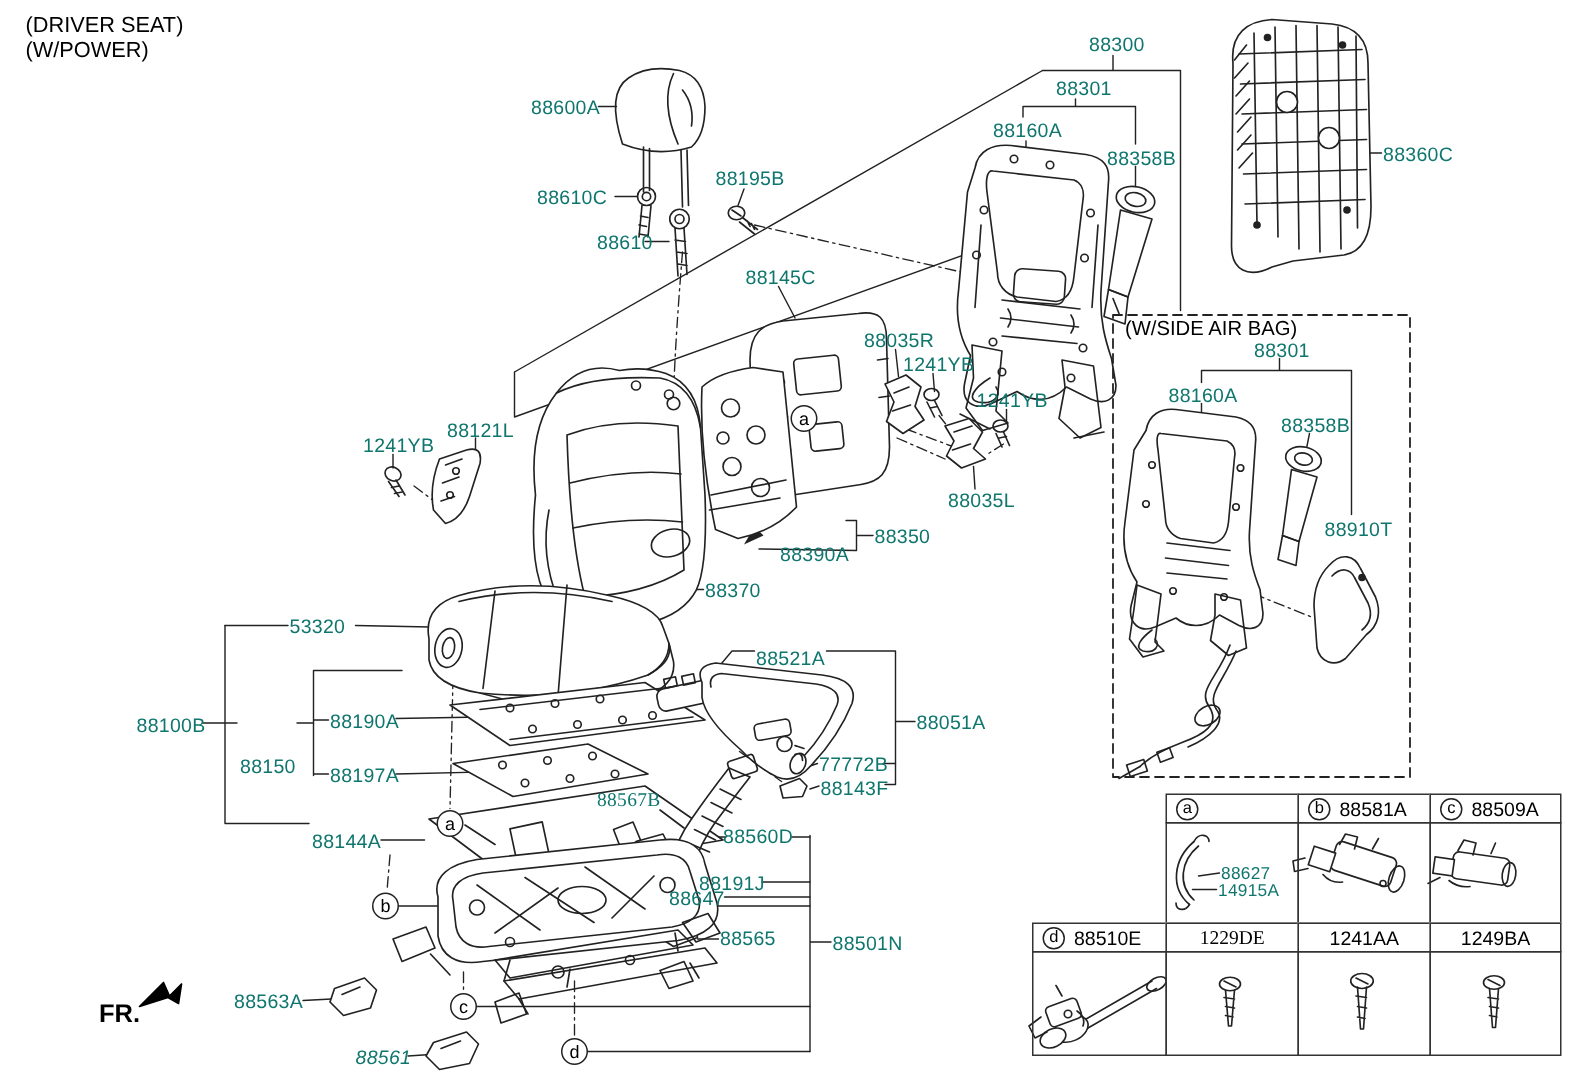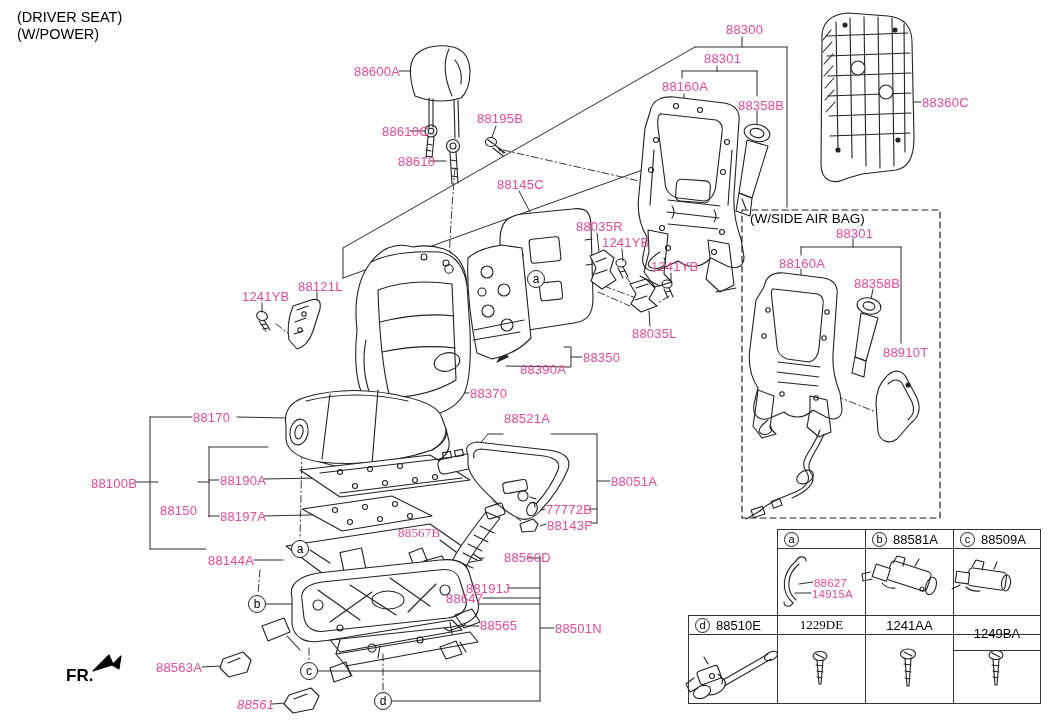--- a/index.html
+++ b/index.html
@@ -1,19 +1,19 @@
 <!DOCTYPE html>
 <html><head>
 <meta charset="utf-8">
 <style>
   html,body{margin:0;padding:0;background:#fff;}
   #stage{position:relative;width:1060px;height:727px;background:#ffffff;overflow:hidden;
          font-family:"Liberation Sans", sans-serif;color:#000;}
   #art{position:absolute;left:0;top:0;}
-  .plabel{position:absolute;font-size:13px;line-height:1.05;white-space:nowrap;color:#ec4899;
+  .plabel{position:absolute;font-size:13px;line-height:1.05;white-space:nowrap;color:#0f766e;
           letter-spacing:0.2px;}
   .plabel.small{font-size:11.5px;}
   .callout{position:absolute;width:18px;height:18px;border:1.4px solid #222;border-radius:50%;
            background:#fff;font-size:12px;display:flex;align-items:center;justify-content:center;
            box-sizing:border-box;}
   #title-block{position:absolute;left:17px;top:9px;font-size:14.5px;line-height:1.15;}
   #fr-label{position:absolute;left:66px;top:666px;font-size:17px;font-weight:bold;}
   #airbag-title{position:absolute;left:750px;top:211px;font-size:13.5px;}
   .tcell{position:absolute;border:1.3px solid #333;background:#fff;box-sizing:border-box;}
   .thead{display:flex;align-items:center;gap:6px;padding-left:6px;font-size:13px;}
@@ -431,44 +431,44 @@
   <div>(DRIVER SEAT)</div>
   <div>(W/POWER)</div>
 </div>
 
 <div id="airbag-title">(W/SIDE AIR BAG)</div>
 
 <div id="fr-label">FR.</div>
 
 <div id="labels-layer">
       <div class="plabel" style="left: 354px; top: 65px;">88600A</div>
-      <div class="plabel" style="left: 382px; top: 125px;">88610C</div>
+      <div class="plabel" style="left: 358px; top: 125px;">88610C</div>
       <div class="plabel" style="left: 477px; top: 112px; text-align: right;">88195B</div>
       <div class="plabel" style="left: 398px; top: 155px;">88610</div>
       <div class="plabel" style="left: 497px; top: 178px;">88145C</div>
       <div class="plabel" style="left: 576px; top: 220px;">88035R</div>
       <div class="plabel" style="left: 602px; top: 236px;">1241YB</div>
       <div class="plabel" style="left: 651px; top: 260px;">1241YB</div>
       <div class="plabel" style="left: 298px; top: 280px;">88121L</div>
       <div class="plabel" style="left: 242px; top: 290px;">1241YB</div>
       <div class="plabel" style="left: 632px; top: 327px;">88035L</div>
       <div class="plabel" style="left: 520px; top: 341px; margin-top: 22px;">88390A</div>
       <div class="plabel" style="left: 583px; top: 351px;">88350</div>
       <div class="plabel" style="left: 470px; top: 387px;">88370</div>
-      <div class="plabel" style="left: 193px; top: 411px;">88170</div>
+      <div class="plabel" style="left: 193px; top: 411px;">53320</div>
       <div class="plabel" style="left: 91px; top: 477px;">88100B</div>
       <div class="plabel" style="left: 160px; top: 476px; margin-top: 28px;">88150</div>
       <div class="plabel" style="left: 220px; top: 474px;">88190A</div>
       <div class="plabel" style="left: 220px; top: 510px;">88197A</div>
-      <div class="plabel" style="left: 504px; top: 412px;">88521A</div>
+      <div class="plabel" style="left: 504px; top: 432px;">88521A</div>
       <div class="plabel" style="left: 611px; top: 475px;">88051A</div>
       <div class="plabel" style="left: 546px; top: 503px;">77772B</div>
       <div class="plabel" style="left: 547px; top: 519px;">88143F</div>
       <div class="plabel" style="left: 398px; top: 526px; font-family: Liberation Serif, serif;">88567B</div>
-      <div class="plabel" style="left: 504px; top: 551px; text-align: center;">88560D</div>
+      <div class="plabel" style="left: 482px; top: 551px; text-align: center;">88560D</div>
       <div class="plabel" style="left: 208px; top: 554px;">88144A</div>
       <div class="plabel" style="left: 466px; top: 582px;">88191J</div>
       <div class="plabel" style="left: 446px; top: 592px;">88647</div>
       <div class="plabel" style="left: 480px; top: 619px;">88565</div>
       <div class="plabel" style="left: 555px; top: 622px;">88501N</div>
       <div class="plabel" style="left: 156px; top: 661px;">88563A</div>
       <div class="plabel" style="left: 237px; top: 698px; font-style: italic;">88561</div>
       <div class="plabel" style="left: 726px; top: 23px;">88300</div>
       <div class="plabel" style="left: 704px; top: 52px;">88301</div>
       <div class="plabel" style="left: 662px; top: 80px;">88160A</div>
@@ -507,21 +507,21 @@
   <div class="tcell thead" style="left:688px;top:615px;width:90px;height:20px;">
     <span class="tletter">d</span>
     <span>88510E</span>
   </div>
   <div class="tcell thead center" style="left:777px;top:615px;width:89px;height:20px;font-family:Liberation Serif, serif;">
     <span>1229DE</span>
   </div>
   <div class="tcell thead center" style="left:865px;top:615px;width:89px;height:20px;">
     <span>1241AA</span>
   </div>
-  <div class="tcell thead center" style="left:953px;top:615px;width:88px;height:36px;">
+  <div class="tcell thead center" style="left:953px;top:615px;width:88px;height:20px;">
     <span>1249BA</span>
   </div>
   <div class="tcell" style="left:688px;top:634px;width:90px;height:70px;background:transparent;"></div>
   <div class="tcell" style="left:777px;top:634px;width:89px;height:70px;background:transparent;"></div>
   <div class="tcell" style="left:865px;top:634px;width:89px;height:70px;background:transparent;"></div>
   <div class="tcell" style="left:953px;top:634px;width:88px;height:70px;background:transparent;"></div>
 </div>
 
 </div>
 

